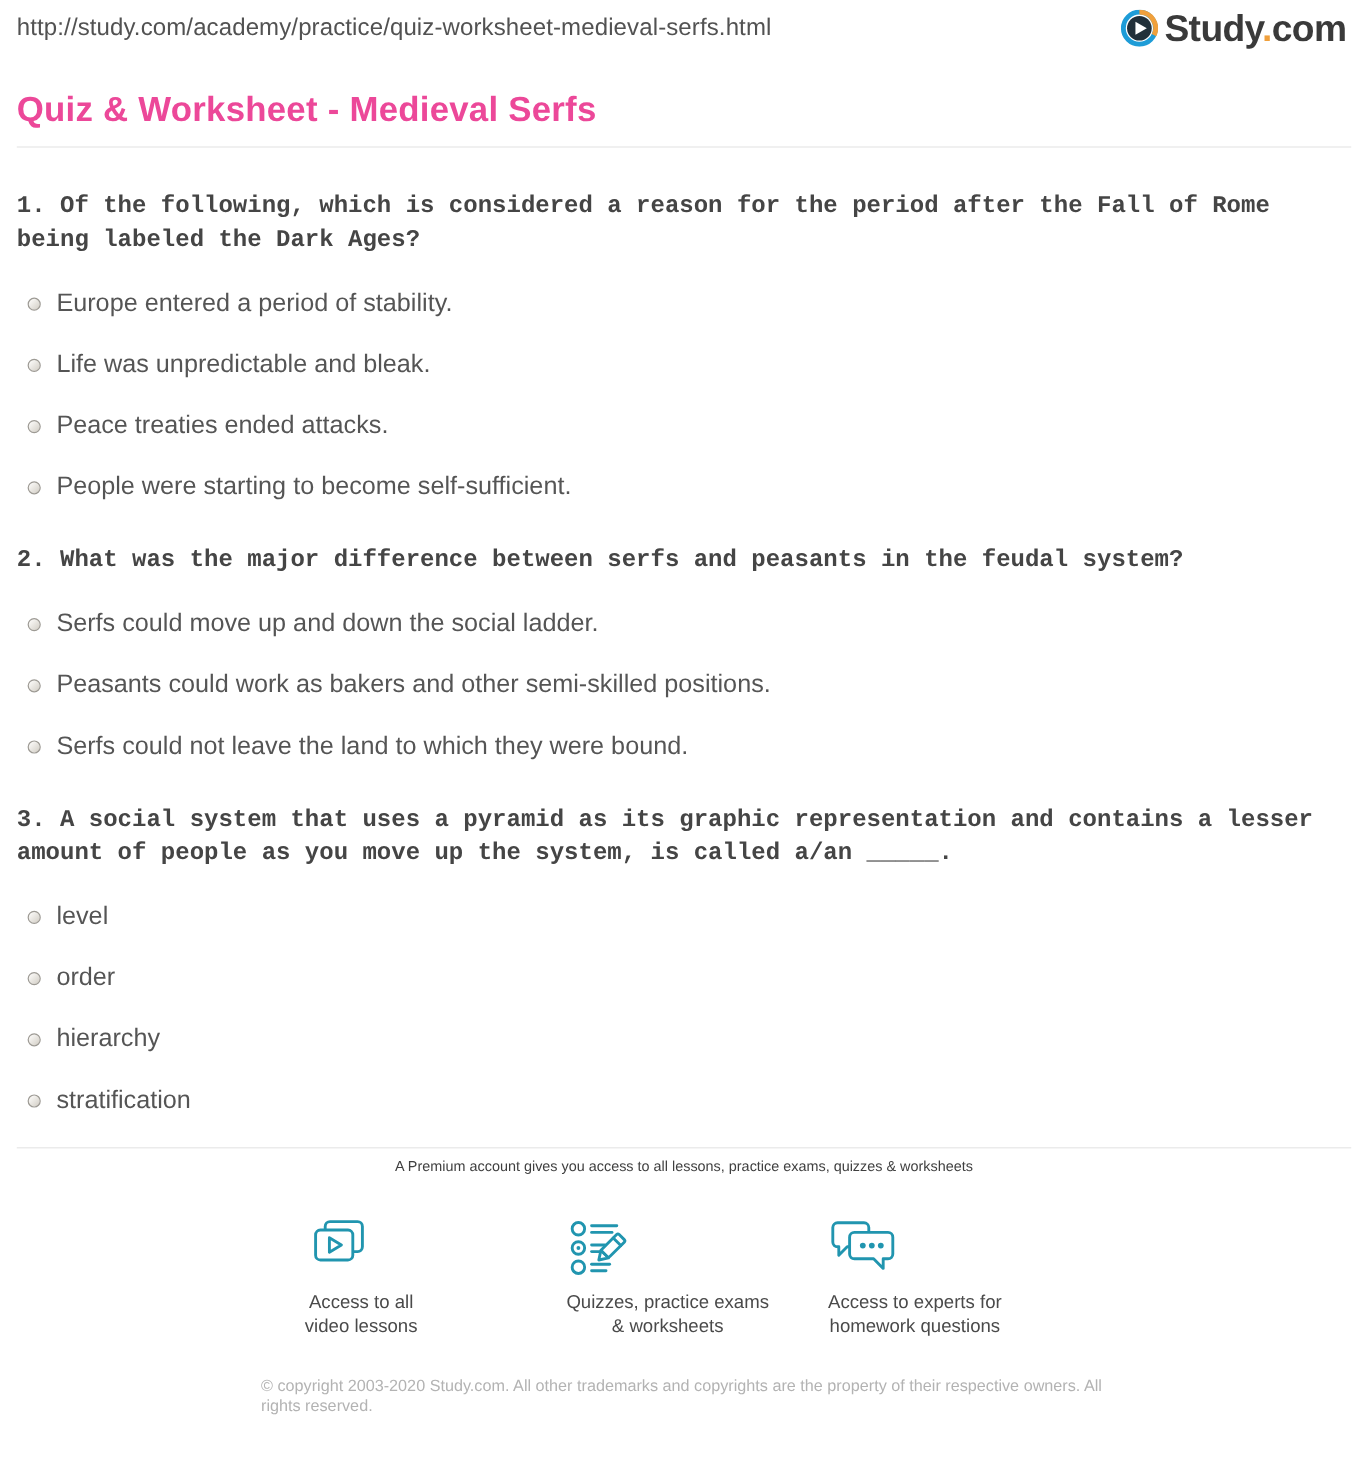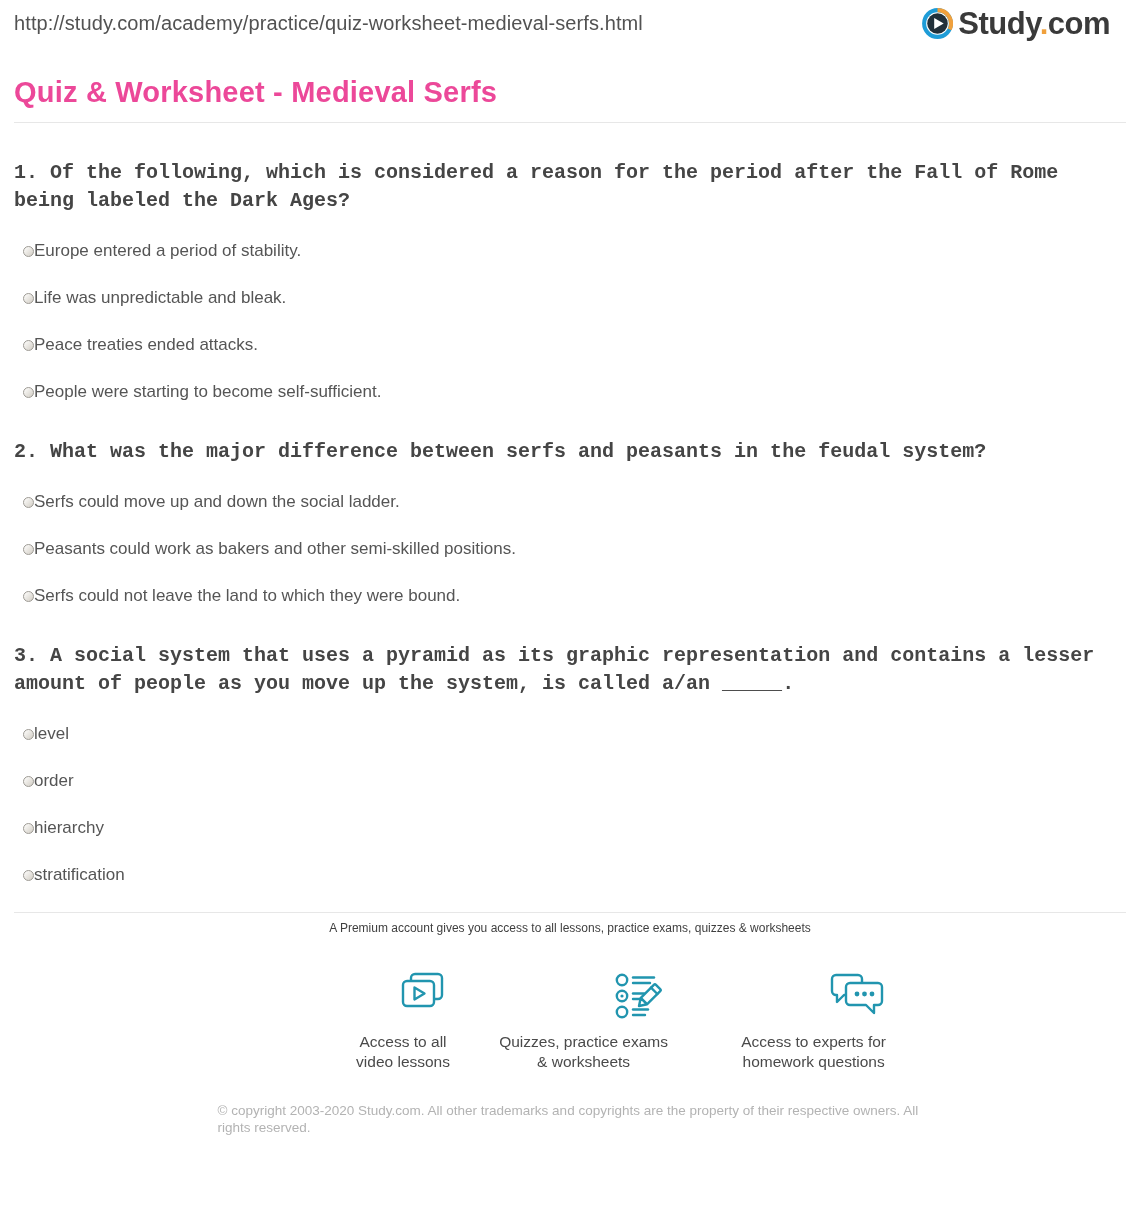--- a/index.html
+++ b/index.html
@@ -17,21 +17,21 @@
   .header { position: relative; height: 50px; }
   .url-text {
     padding-top: 12px;
     font-size: 20px;
     color: #525252;
     letter-spacing: 0.1px;
   }
   .logo {
     position: absolute;
     top: 8px;
-    right: 16px;
+    right: 4px;
     display: flex;
     align-items: center;
     gap: 5px;
     cursor: pointer;
   }
   .logo-text {
     font-size: 31px;
     font-weight: 700;
     color: #3a3a3a;
     letter-spacing: -0.5px;
@@ -72,21 +72,22 @@
   }
   .radio {
     width: 11px;
     height: 11px;
     border-radius: 50%;
     border: 1px solid #9d9a94;
     background: linear-gradient(135deg, #fbfaf8 10%, #d6d2ca 90%);
     flex: 0 0 auto;
   }
   .option-label {
-    font-size: 17px;
+    margin-left: 13px;
+    font-size: 21px;
     color: #555555;
   }
 
   
   .footer-rule {
     border: none;
     border-top: 1px solid #e7e7e7;
     margin-top: 17px;
   }
   .cta-title {
@@ -105,21 +106,21 @@
   .features {
     margin-top: 34px;
     display: flex;
     justify-content: center;
     gap: 22px;
   }
   .feature {
     width: 196px;
     display: flex;
     flex-direction: column;
-    align-items: flex-end;
+    align-items: flex-start;
   }
   .feature-icon { height: 54px; display: flex; align-items: flex-end; }
   .feature-label {
     margin-top: 9px;
     text-align: center;
     font-size: 15.5px;
     color: #4a4a4a;
     line-height: 20px;
   }
   .copyright {

